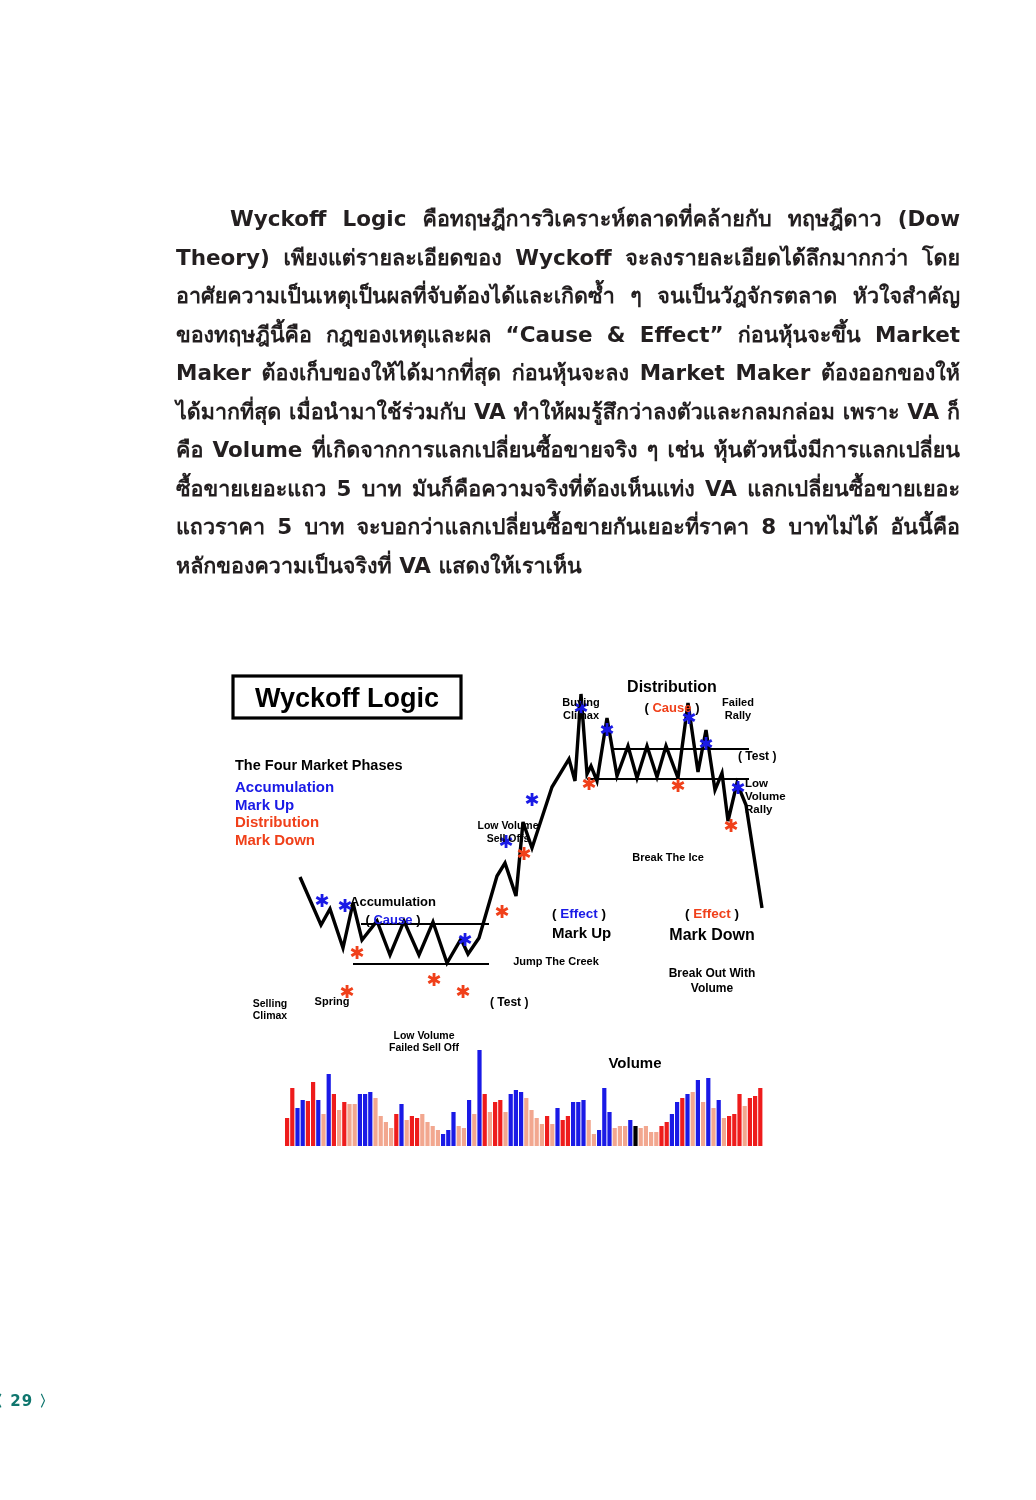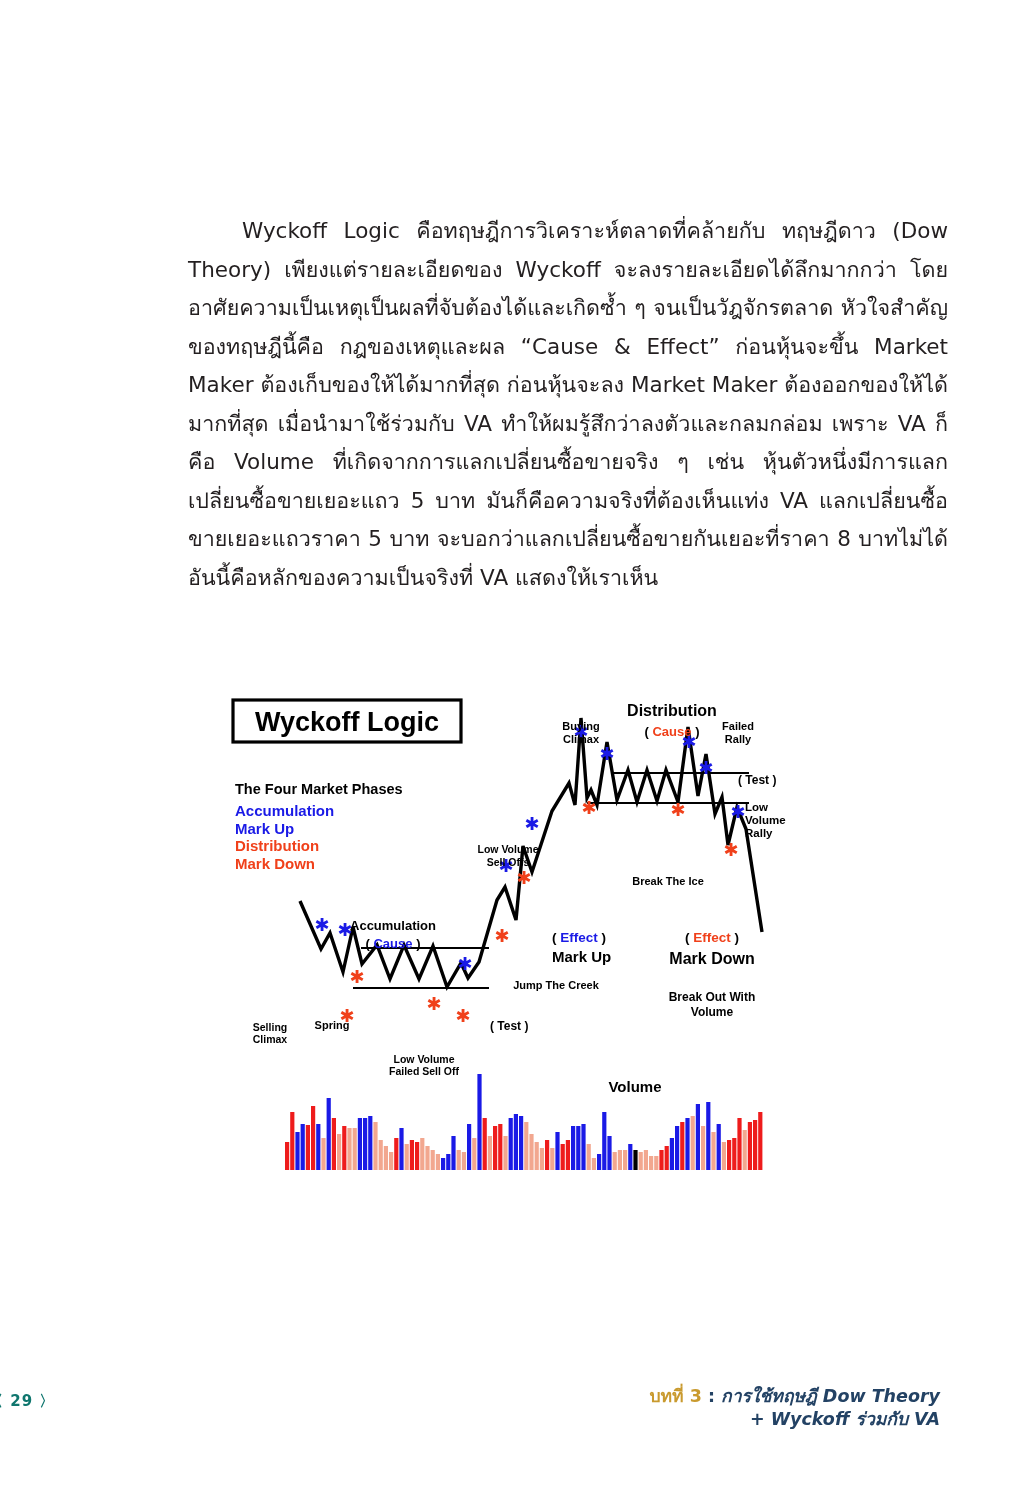--- a/index.html
+++ b/index.html
@@ -21,25 +21,25 @@
   
   #body-text{
     position:absolute;left:176px;top:200px;width:784px;
     font-family:"DejaVu Sans", sans-serif;
     font-size:21.5px;
     line-height:38.5px;
     color:#231f20;
     text-align:justify;
     word-spacing:0px;
   }
-  #body-text p{margin:12px;text-indent:54px;}
+  #body-text p{margin:0;text-indent:54px;font-weight:bold;}
 
   
   #figure{
-    position:absolute;left:225px;top:692px;width:590px;height:520px;
+    position:absolute;left:225px;top:668px;width:590px;height:520px;
   }
   #figure svg{display:block;width:590px;height:520px;}
 
   
   #page-number{
     position:absolute;left:0;top:1392px;width:1036px;
     text-align:left; text-indent:-12px;
     font-family:"DejaVu Sans", sans-serif;
     font-size:15px;font-weight:bold;color:#0f766e;
     letter-spacing:1px;
@@ -219,18 +219,14 @@
           <rect x="517.6" y="438" width="4.2" height="40" fill="#f2a78f"></rect>
           <rect x="522.8" y="430" width="4.2" height="48" fill="#ee1c1c"></rect>
           <rect x="528" y="428" width="4.2" height="50" fill="#ee1c1c"></rect>
           <rect x="533.2" y="420" width="4.2" height="58" fill="#ee1c1c"></rect>
         </g>
     </svg>
   </div>
 
   <div id="page-number">〈 29 〉</div>
 
-  <div id="footer-ref">
-    <span class="chapno">บทที่ 3</span><span class="colon"> : </span><span>การใช้ทฤษฎี Dow Theory</span><br>
-    <span>+ Wyckoff ร่วมกับ VA</span>
-  </div>
 
 </div>
 
 </body></html>

